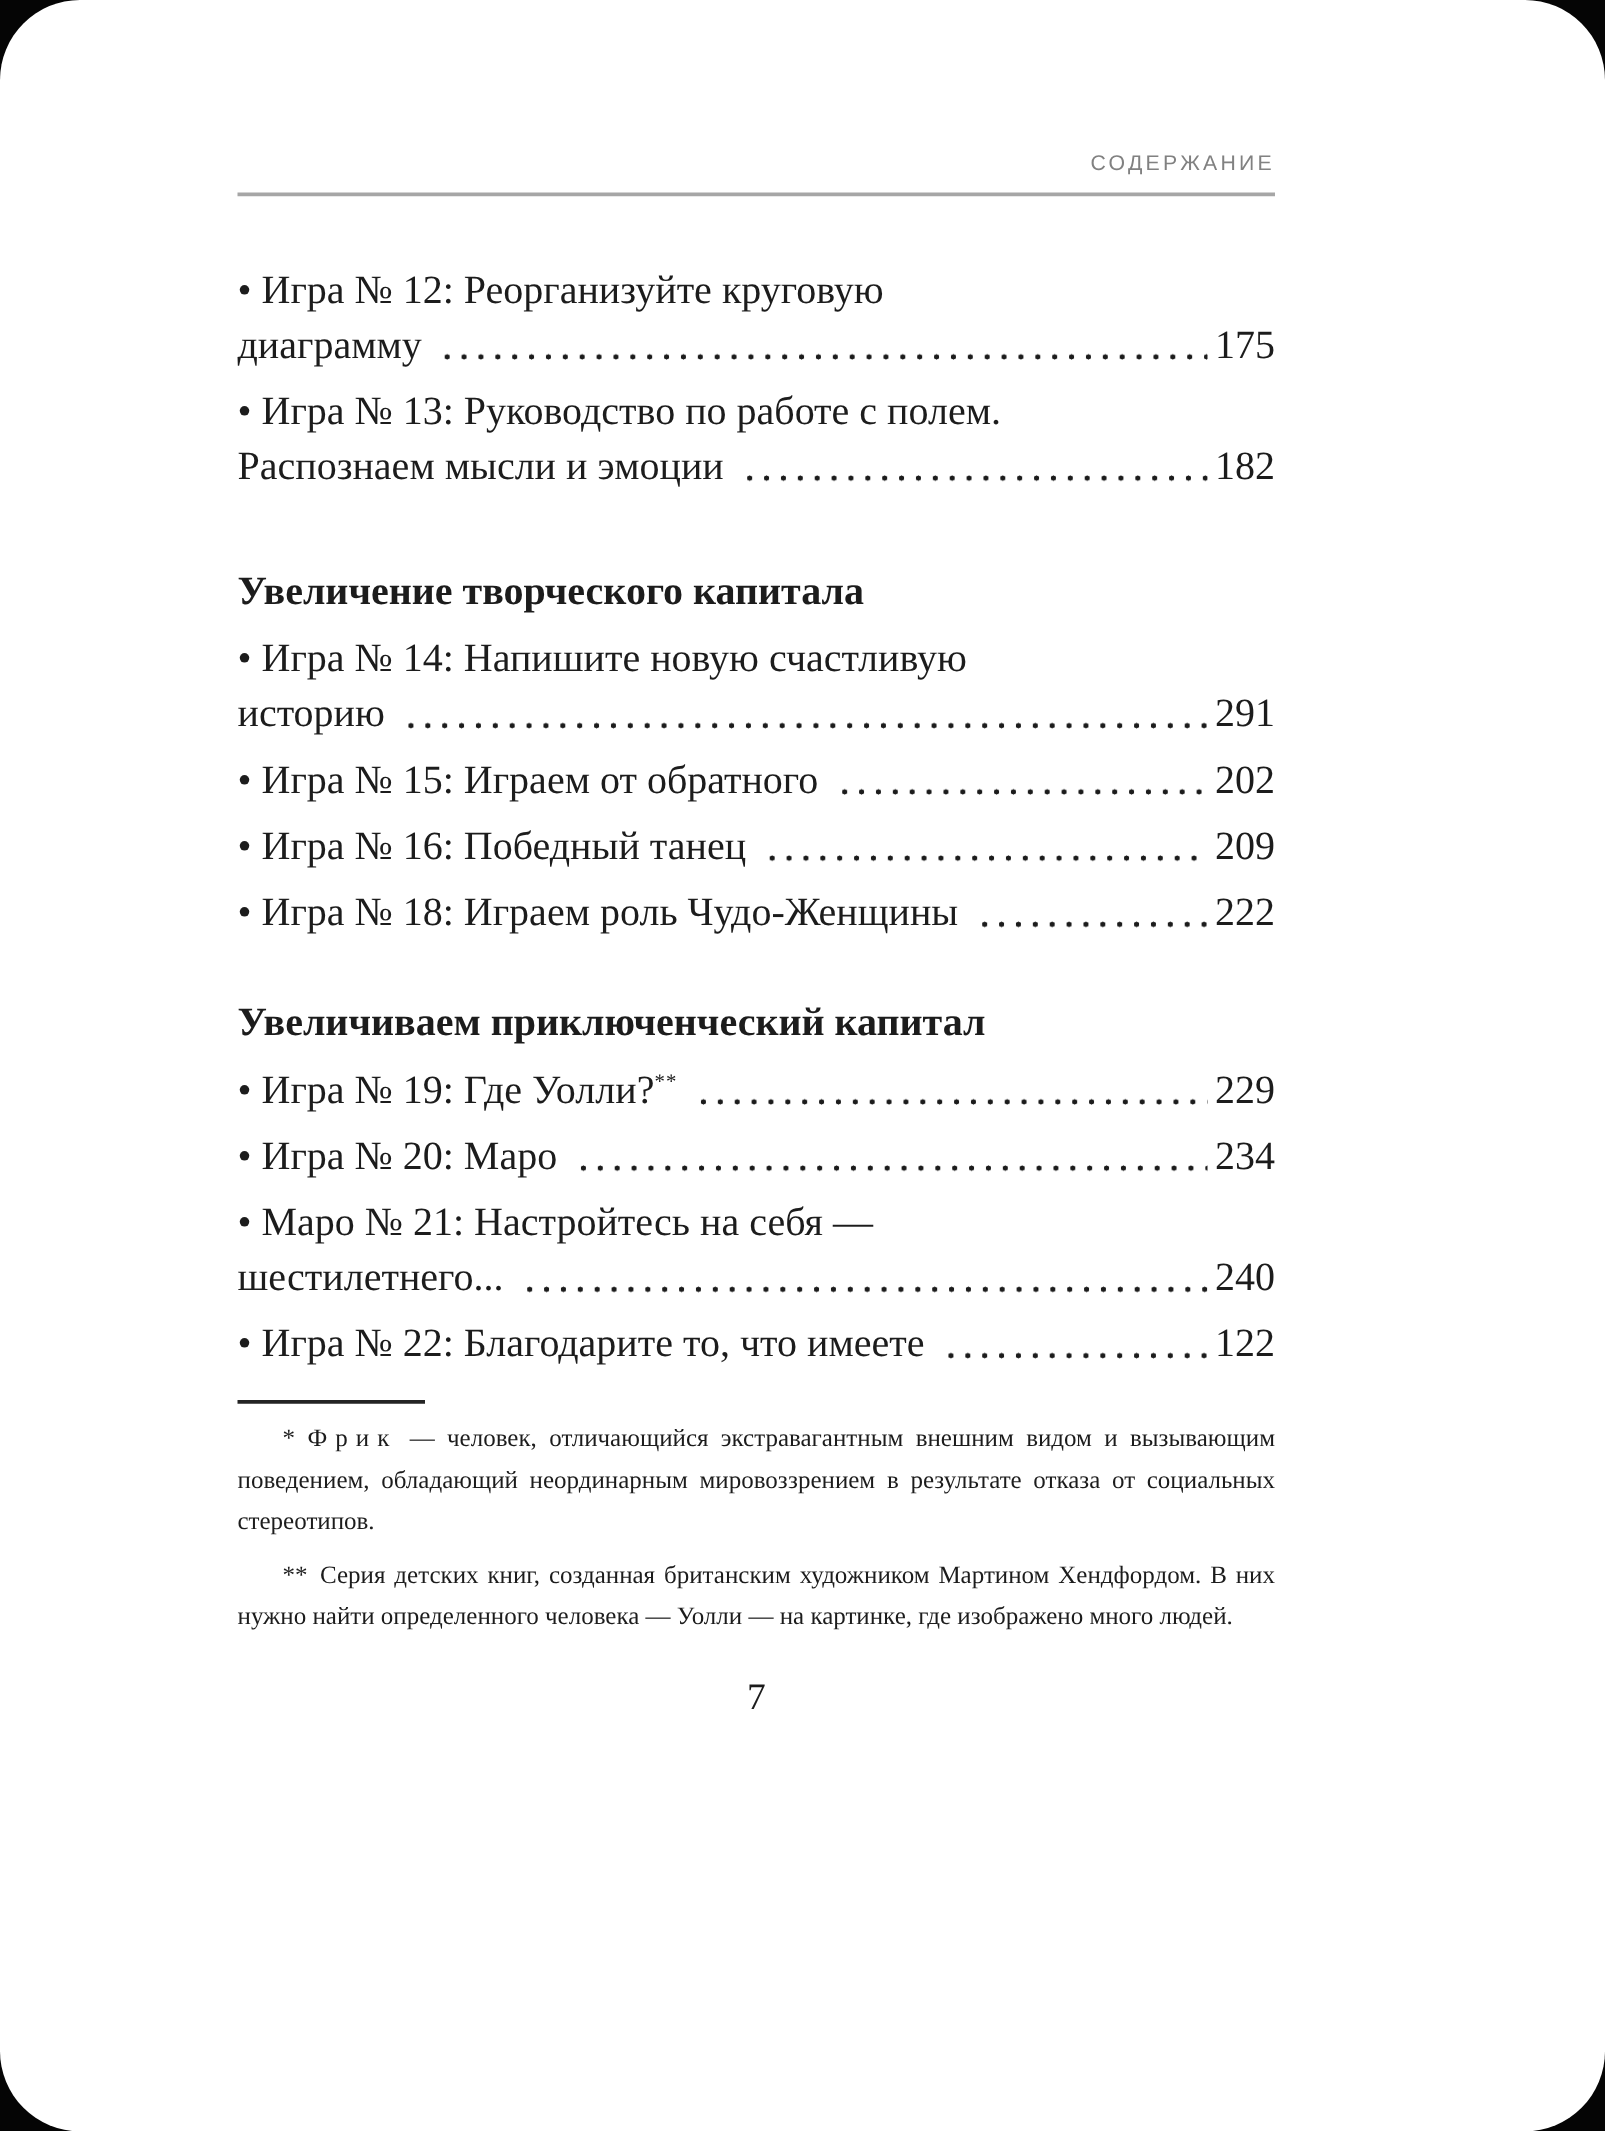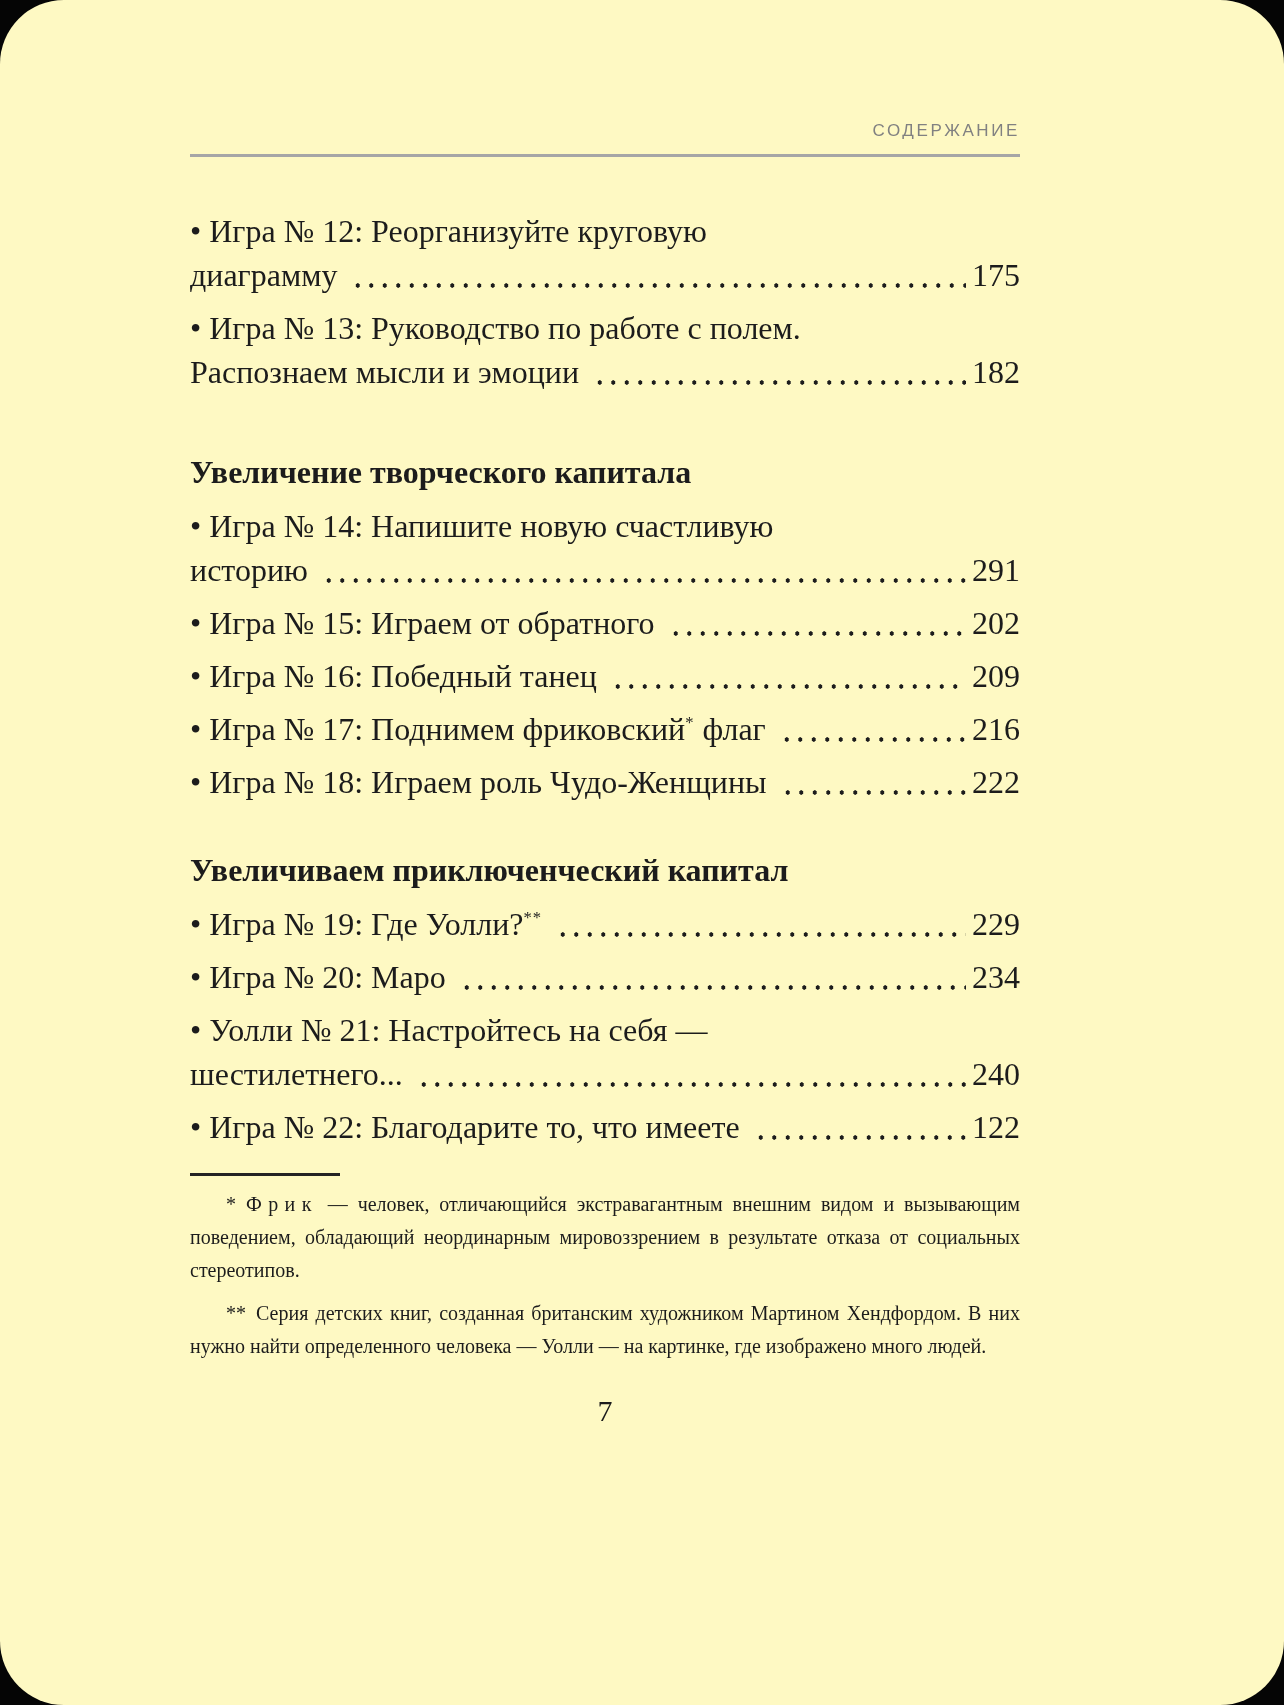--- a/index.html
+++ b/index.html
@@ -4,21 +4,21 @@
 <style>
   html, body { margin:0; padding:0; }
   body {
     width:1284px; height:1705px;
     background:#050505;
     position:relative;
     font-family:"Liberation Serif","DejaVu Serif",serif;
   }
   .paper {
     position:absolute; inset:0;
-    background:#fef9c3;
+    background:#ffffff;
     border-radius:64px;
     overflow:hidden;
   }
   .content {
     position:absolute;
     left:190px; top:120px;
     width:830px;
     color:#1c1c1c;
   }
   .running-header {
@@ -135,27 +135,20 @@
       </div>
 
       <div class="entry">
         <div class="toc-line">
           <span class="txt">• Игра № 16: Победный танец</span>
           <span class="leader"></span>
           <span class="num">209</span>
         </div>
       </div>
 
-      <div class="entry">
-        <div class="toc-line">
-          <span class="txt"><span>• Игра № 17: Поднимем фриковский</span><sup class="fnmark">*</sup><span> флаг</span></span>
-          <span class="leader"></span>
-          <span class="num">216</span>
-        </div>
-      </div>
 
       <div class="entry">
         <div class="toc-line">
           <span class="txt">• Игра № 18: Играем роль Чудо-Женщины</span>
           <span class="leader"></span>
           <span class="num">222</span>
         </div>
       </div>
 
       <div class="section-heading second">Увеличиваем приключенческий капитал</div>
@@ -170,21 +163,21 @@
 
       <div class="entry">
         <div class="toc-line">
           <span class="txt">• Игра № 20: Маро</span>
           <span class="leader"></span>
           <span class="num">234</span>
         </div>
       </div>
 
       <div class="entry">
-        <div class="wrap-line">• Уолли № 21: Настройтесь на себя —</div>
+        <div class="wrap-line">• Маро № 21: Настройтесь на себя —</div>
         <div class="toc-line">
           <span class="txt">шестилетнего...</span>
           <span class="leader"></span>
           <span class="num">240</span>
         </div>
       </div>
 
       <div class="entry">
         <div class="toc-line">
           <span class="txt">• Игра № 22: Благодарите то, что имеете</span>

